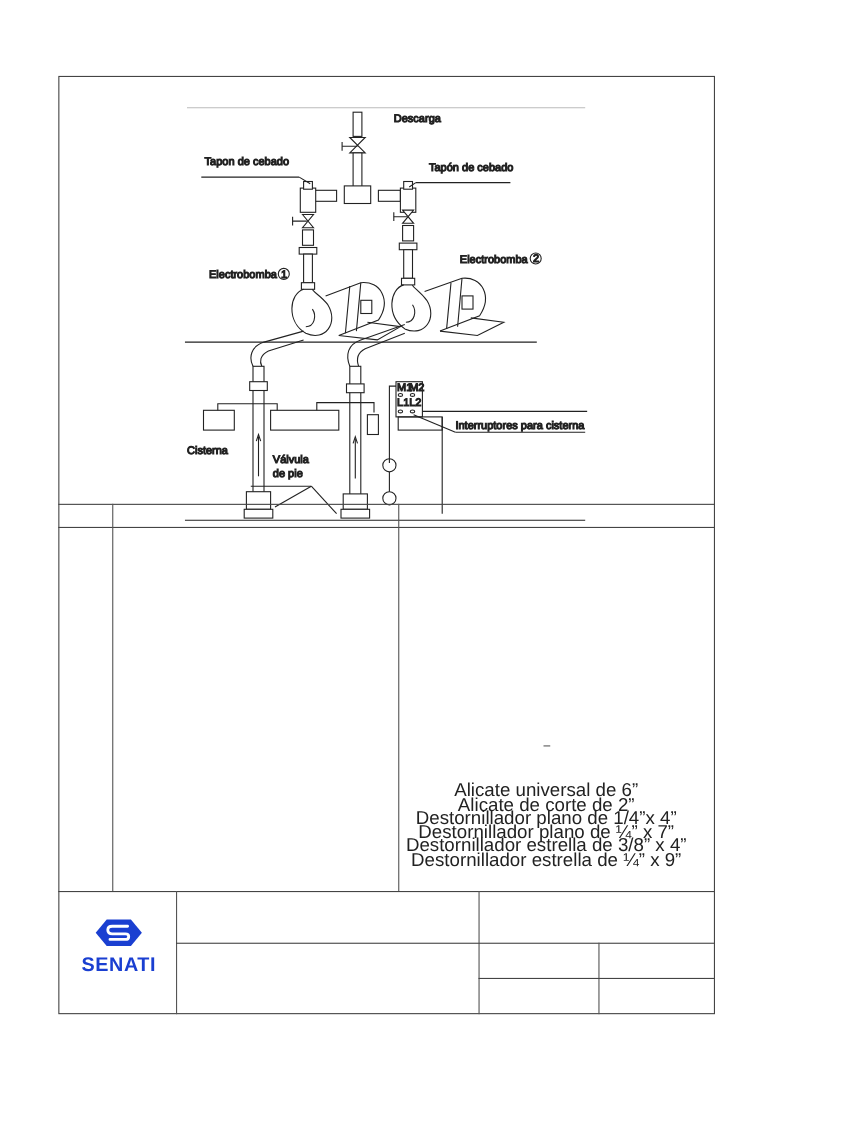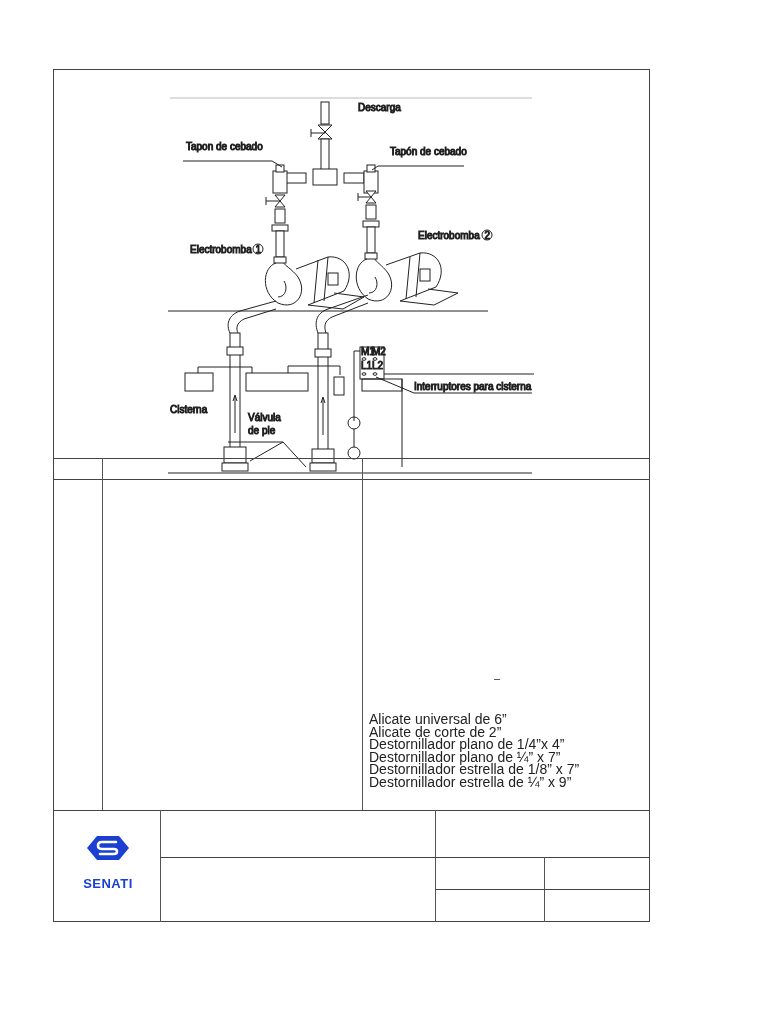--- a/index.html
+++ b/index.html
@@ -5,25 +5,25 @@
   html, body { margin: 0; padding: 0; background: #ffffff; }
   body { width: 768px; height: 1024px; position: relative; overflow: hidden;
          font-family: "Liberation Sans", "DejaVu Sans", sans-serif; color: #111; }
   .abs { position: absolute; box-sizing: border-box; }
   .frame { border: 1.5px solid #444; }
   .hline { position: absolute; height: 0; border-top: 1.5px solid #444; }
   .vline { position: absolute; width: 0; border-left: 1.5px solid #555; }
   .diagram { position: absolute; left: 168px; top: 76px; width: 366px; height: 380px; margin-top: 21px; }
   .diagram svg { width: 100%; height: 100%; display: block; }
   .diagram text { font-family: "Liberation Sans", "DejaVu Sans", sans-serif; font-size: 10px; fill: #111; }
-  .tools { position: absolute; left: 369px; top: 713px; font-size: 14px; line-height: 12.6px; color: #222; }
+  .tools { position: absolute; left: 369px; top: 713px; font-size: 17px; line-height: 12.6px; color: #222; text-align: center; }
   .tools div { white-space: nowrap; }
   .dash { position: absolute; left: 494px; top: 672px; font-size: 11px; color: #222; }
   .logo { position: absolute; left: 62px; top: 835px; width: 92px; height: 52px; text-align: center; }
-  .logo-text { font-weight: bold; font-size: 13px; letter-spacing: 0.5px; color: #1a3fd1; margin-top: 11px; }
+  .logo-text { font-weight: bold; font-size: 18px; letter-spacing: 0.5px; color: #1a3fd1; margin-top: 1px; }
 </style>
 </head>
 <body>
 
 <div class="abs frame" style="left:53px; top:69px; width:597px; height:853px;"></div>
 
 <div class="diagram">
   <svg viewBox="0 0 366 380" xmlns="http://www.w3.org/2000/svg" stroke="#222" fill="none" stroke-width="1">
     <line x1="2" y1="1" x2="364" y2="1" stroke="#bbb"></line>
 
@@ -157,21 +157,21 @@
 <div class="abs" style="left:363px; top:459px; width:286px; height:20px;"></div>
 
 <div class="abs" style="left:54px; top:481px; width:48px; height:328px;"></div>
 <div class="abs" style="left:103px; top:481px; width:259px; height:328px;"></div>
 <div class="dash">–</div>
 <div class="tools">
   <div>Alicate universal de 6”</div>
   <div>Alicate de corte de 2”</div>
   <div>Destornillador plano de 1/4”x 4”</div>
   <div>Destornillador plano de ¼” x 7”</div>
-  <div>Destornillador estrella de 1/8” x 7”</div>
+  <div>Destornillador estrella de 3/8” x 4”</div>
   <div>Destornillador estrella de ¼” x 9”</div>
 </div>
 
 <div class="hline" style="left:53px; top:810px; width:597px;"></div>
 <div class="vline" style="left:160px; top:810px; height:112px;"></div>
 <div class="vline" style="left:435px; top:810px; height:112px;"></div>
 <div class="hline" style="left:160px; top:857px; width:490px;"></div>
 <div class="vline" style="left:544px; top:857px; height:65px;"></div>
 <div class="hline" style="left:435px; top:889px; width:215px;"></div>
 

